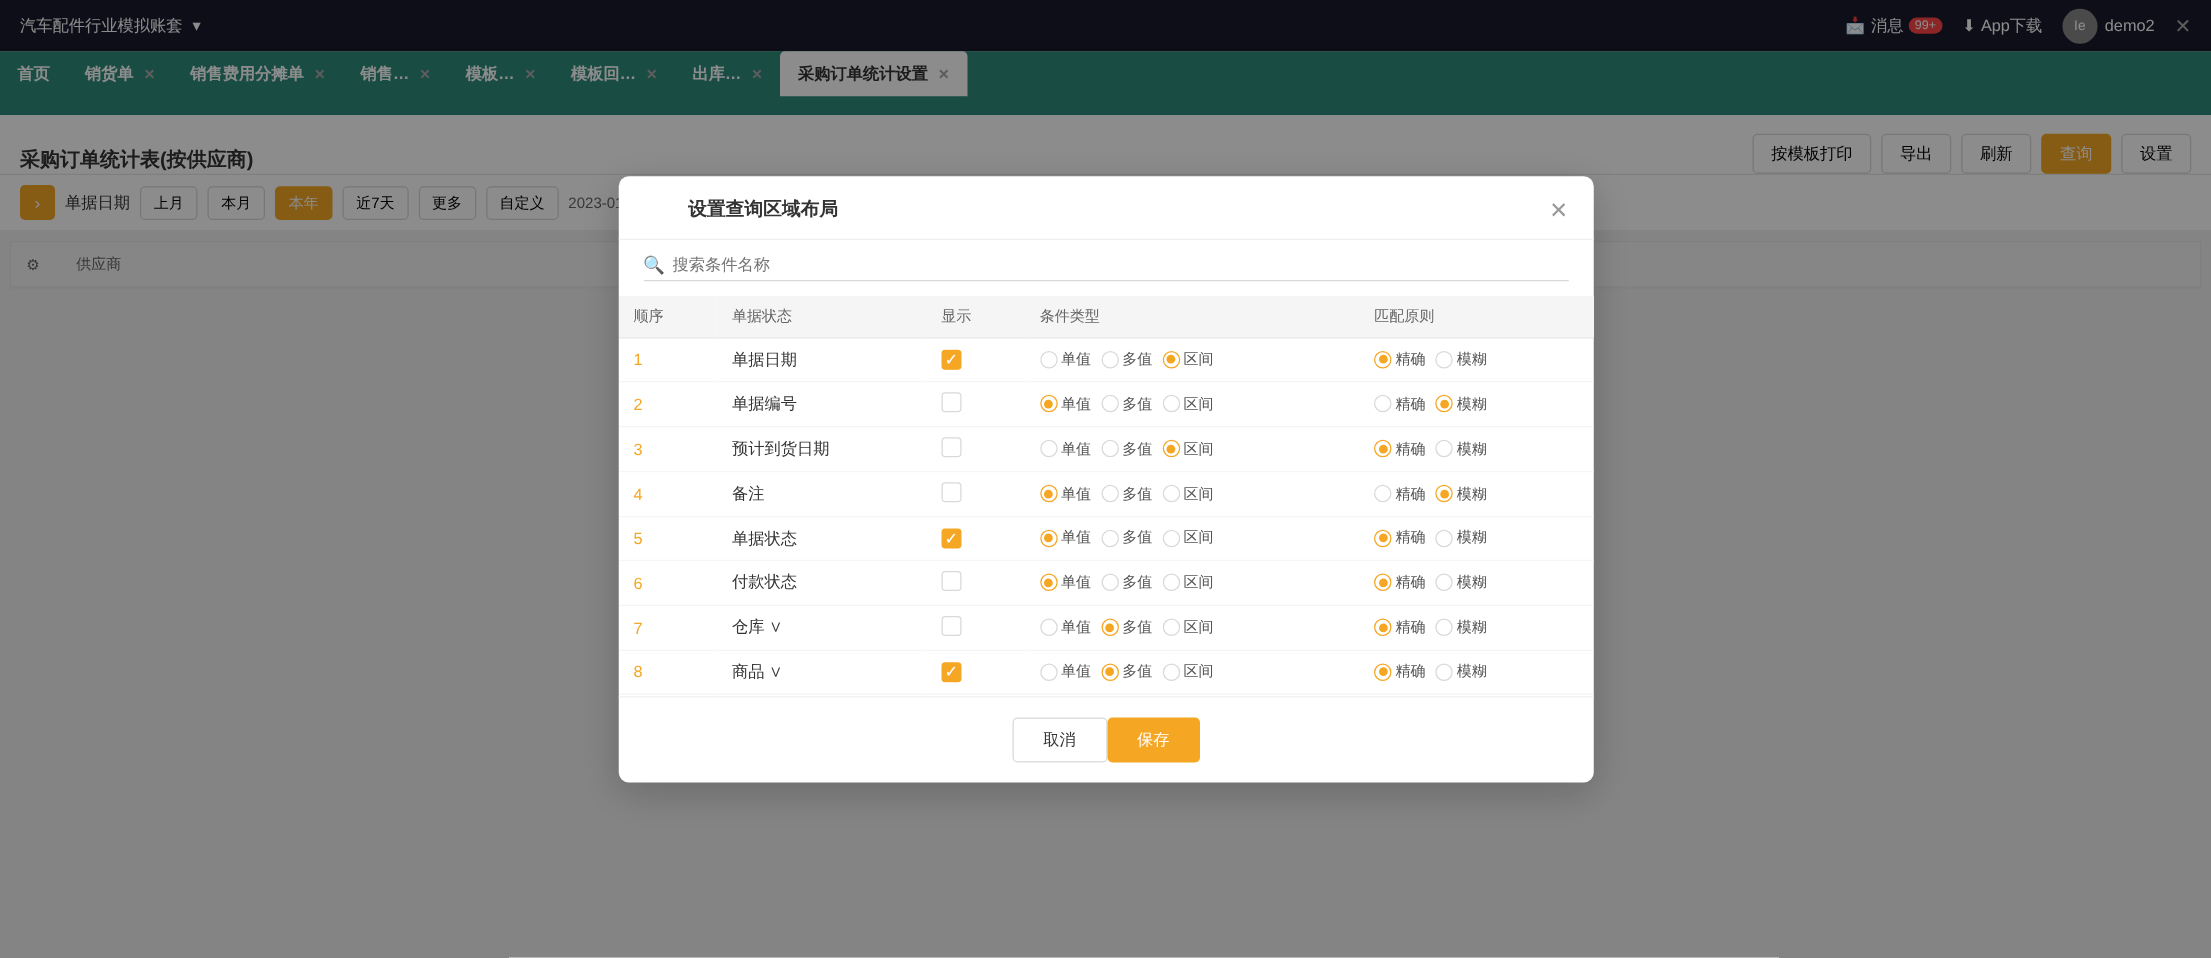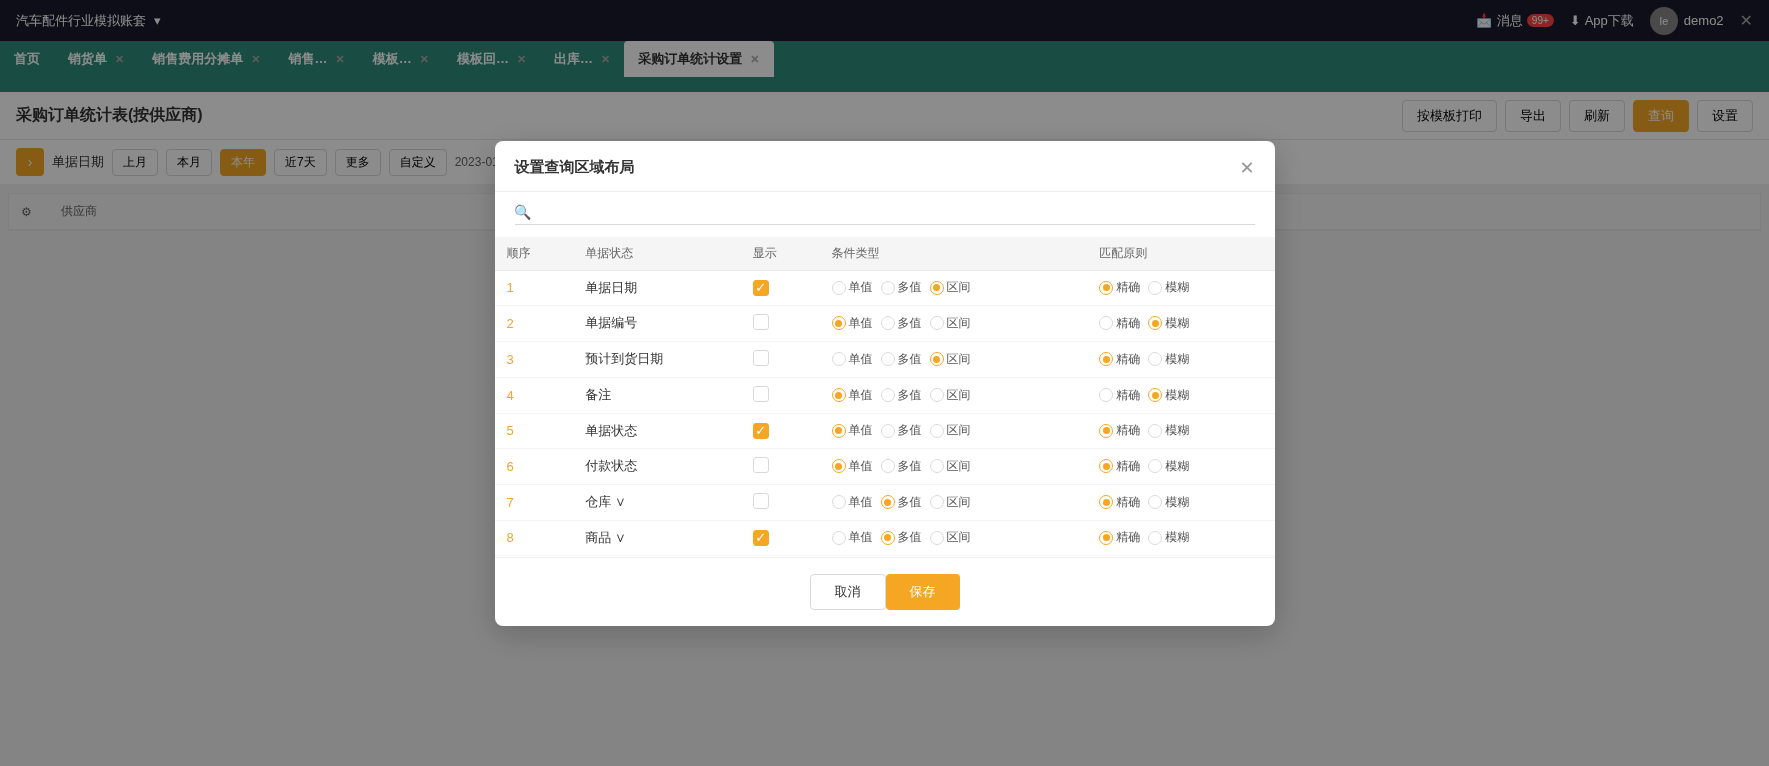--- a/index.html
+++ b/index.html
@@ -46,21 +46,21 @@
       color: #333;
       border-radius: 4px 4px 0 0;
     }
     .tab-close { font-size: 11px; color: #aaa; margin-left: 4px; }
 
     
     .page-header {
       height: 48px;
       background: #fff;
       display: flex;
-      align-items: center;
+      align-items: flex-end;
       justify-content: space-between;
       padding: 0 16px;
       border-bottom: 1px solid #e8e8e8;
     }
     .page-title { font-size: 16px; font-weight: bold; color: #333; }
     .header-actions { display: flex; gap: 8px; align-items: center; }
     .btn { padding: 6px 14px; border: 1px solid #d9d9d9; background: #fff; border-radius: 4px; cursor: pointer; font-size: 13px; }
     .btn-primary { background: #f5a623; color: #fff; border-color: #f5a623; }
 
     
@@ -113,21 +113,21 @@
       flex-direction: column;
       box-shadow: 0 8px 32px rgba(0,0,0,0.2);
     }
     .dialog-header {
       display: flex;
       align-items: center;
       justify-content: space-between;
       padding: 16px 20px 12px;
       border-bottom: 1px solid #f0f0f0;
     }
-    .dialog-title { font-size: 15px; font-weight: bold; color: #333; }
+    .dialog-title { font-size: 15px; font-weight: bold; color: #333; margin-left: 36px; }
     .dialog-close { cursor: pointer; font-size: 18px; color: #999; border: none; background: none; }
 
     
     .dialog-tabs {
       display: flex;
       gap: 0;
       padding: 0 20px;
       border-bottom: 1px solid #e8e8e8;
     }
     .dialog-tab {
@@ -331,20 +331,21 @@
   <div class="dialog">
 
     <div class="dialog-header">
       <span class="dialog-title">设置查询区域布局</span>
       <button class="dialog-close">✕</button>
     </div>
 
 
     <div class="search-box">
       <span class="search-icon">🔍</span>
+      <input type="text" placeholder="搜索条件名称" style="width: 200px;">
     </div>
 
     <div class="table-scroll">
       <table class="config-table">
         <thead>
           <tr>
             <th>顺序</th>
             <th>单据状态</th>
             <th>显示</th>
             <th>条件类型</th>

